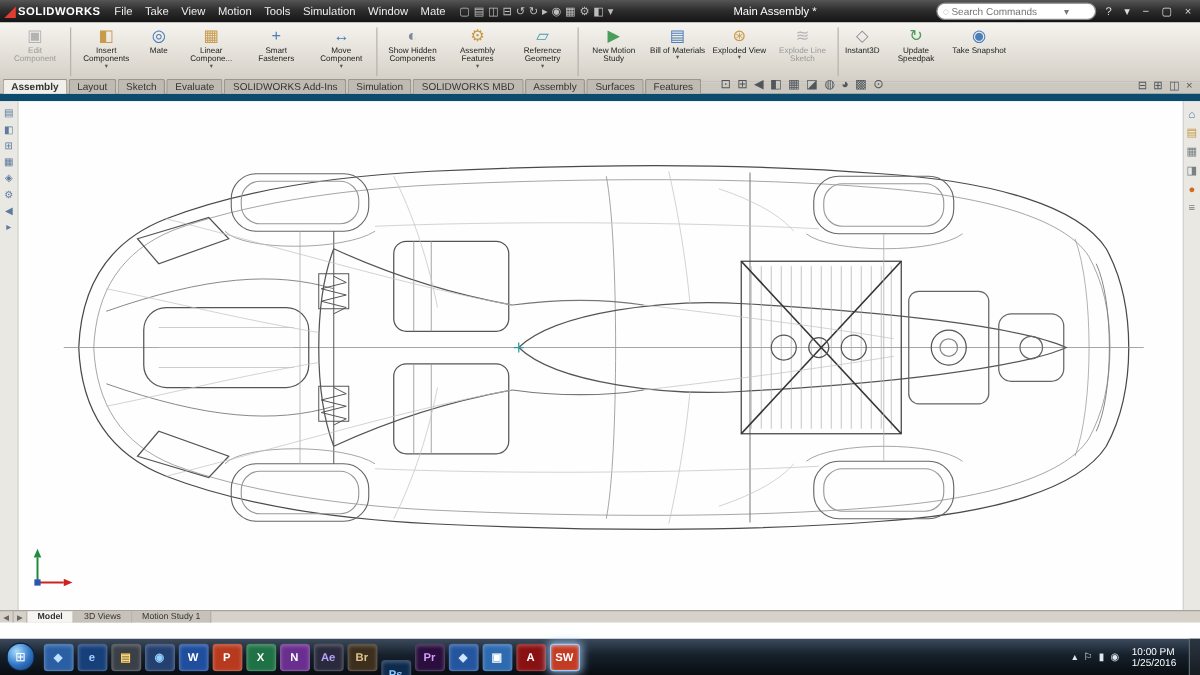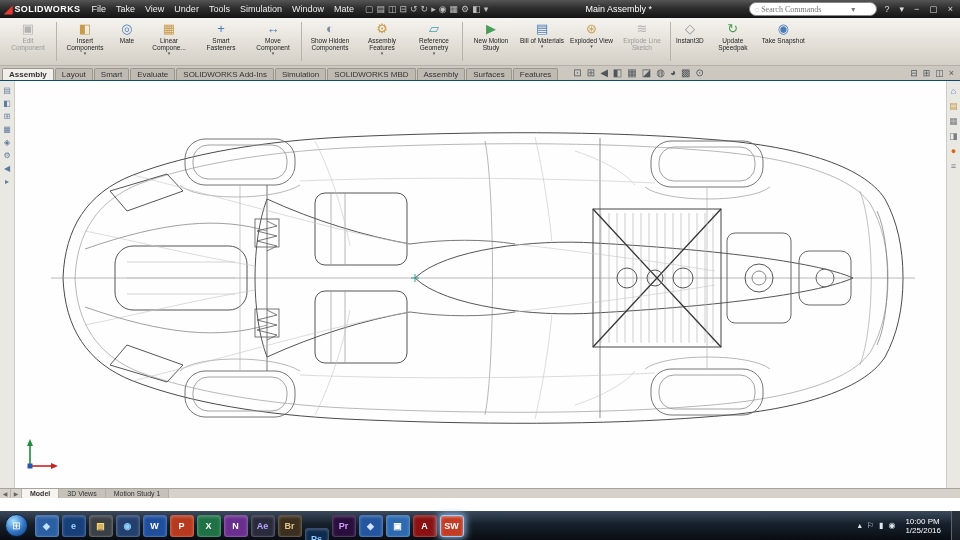--- a/index.html
+++ b/index.html
@@ -14,40 +14,40 @@
   .swmark{color:#e03c31;font-size:11px;font-weight:bold}
   #logo b{font-size:9px;letter-spacing:.4px;color:#fff}
   .menu{padding:0 5px;font-size:9px;color:#eee;white-space:nowrap}
   #quickicons{display:flex;gap:3px;margin-left:6px}
   .qicon{color:#bdbdbd;font-size:9px}
   #doctitle{margin-left:auto;font-size:9px;color:#fff;white-space:nowrap}
   #searchwrap{margin-left:auto;display:flex;align-items:center;gap:4px}
   #searchbox{display:flex;align-items:center;background:#fff;border:1px solid #888;
     border-radius:8px;height:12px;padding:0 4px;width:118px}
   #searchbox input{border:none;outline:none;font-size:8px;width:88px;color:#555;background:transparent;
-    font-family:Liberation Serif, serif}
+    font-family:Liberation Sans, sans-serif}
   .searchglyph{color:#777;font-size:8px}
   .tbctl{color:#ddd;font-size:9px;padding:0 3px}
 
   
   #ribbon{position:absolute;top:18px;left:0;width:100%;height:48px;box-sizing:border-box;
     background:linear-gradient(#f6f4f0,#e2ded6 60%,#d3cfc6);border-bottom:1px solid #b5b1a8;
     display:flex;align-items:stretch;padding:1px 2px}
   .rbtn{display:flex;flex-direction:column;align-items:center;padding:2px 2px 0;min-width:26px;
     max-width:46px;text-align:center;border:1px solid transparent;border-radius:2px}
   .ric{font-size:13px;line-height:14px}
   .rlbl{font-size:6.5px;line-height:7px;color:#1d1d1d;margin-top:1px}
   .rbtn.disabled .rlbl{color:#9a9a9a}
   .rbtn.disabled .ric{color:#b3b3b3!important}
   .has-drop::after{content:"▾";font-size:5px;color:#555;line-height:5px}
   .rsep{width:1px;background:#b8b4ab;margin:3px 2px}
 
   
   #tabrow{position:absolute;top:66px;left:0;width:100%;height:15px;box-sizing:border-box;
-    background:#ccc8bf;border-bottom:1px solid #0c4a6e;display:flex;align-items:flex-end;padding-left:2px}
+    background:#ccc8bf;border-bottom:6px solid #0c4a6e;display:flex;align-items:flex-end;padding-left:2px}
   .tab{font-size:8px;padding:1px 6px;border:1px solid #9b978e;border-bottom:none;background:#bfbbb2;
     color:#333;border-radius:2px 2px 0 0;margin-right:1px;white-space:nowrap}
   .tab.active{background:#f1efea;font-weight:bold}
   #headsup{display:flex;gap:5px;margin-left:14px;align-items:center;padding-bottom:2px}
   .hicon{font-size:10px;color:#51565d}
   #framectl{margin-left:auto;display:flex;gap:5px;padding:0 6px 2px}
   .fcicon{font-size:9px;color:#51565d}
 
   
   #main{position:absolute;top:81px;left:0;width:100%;height:407px;display:flex}
@@ -101,21 +101,21 @@
 <div id="screen">
 
   <div id="titlebar">
     <span id="logo">
       <span class="swmark">◢</span>
       <b>SOLIDWORKS</b>
     </span>
     <span class="menu">File</span>
     <span class="menu">Take</span>
     <span class="menu">View</span>
-    <span class="menu">Under</span>
+    <span class="menu">Motion</span>
     <span class="menu">Tools</span>
     <span class="menu">Simulation</span>
     <span class="menu">Window</span>
     <span class="menu">Mate</span>
     <div id="quickicons">
       <span class="qicon">▢</span>
       <span class="qicon">▤</span>
       <span class="qicon">◫</span>
       <span class="qicon">⊟</span>
       <span class="qicon">↺</span>
@@ -209,21 +209,21 @@
     </div>
     <div class="rbtn">
       <span class="ric" style="color: rgb(74, 126, 187);">◉</span>
       <span class="rlbl">Take Snapshot</span>
     </div>
   </div>
 
   <div id="tabrow">
     <div class="tab active">Assembly</div>
     <div class="tab">Layout</div>
-    <div class="tab">Smart</div>
+    <div class="tab">Sketch</div>
     <div class="tab">Evaluate</div>
     <div class="tab">SOLIDWORKS Add-Ins</div>
     <div class="tab">Simulation</div>
     <div class="tab">SOLIDWORKS MBD</div>
     <div class="tab">Assembly</div>
     <div class="tab">Surfaces</div>
     <div class="tab">Features</div>
     <div id="headsup">
       <span class="hicon">⊡</span>
       <span class="hicon">⊞</span>

